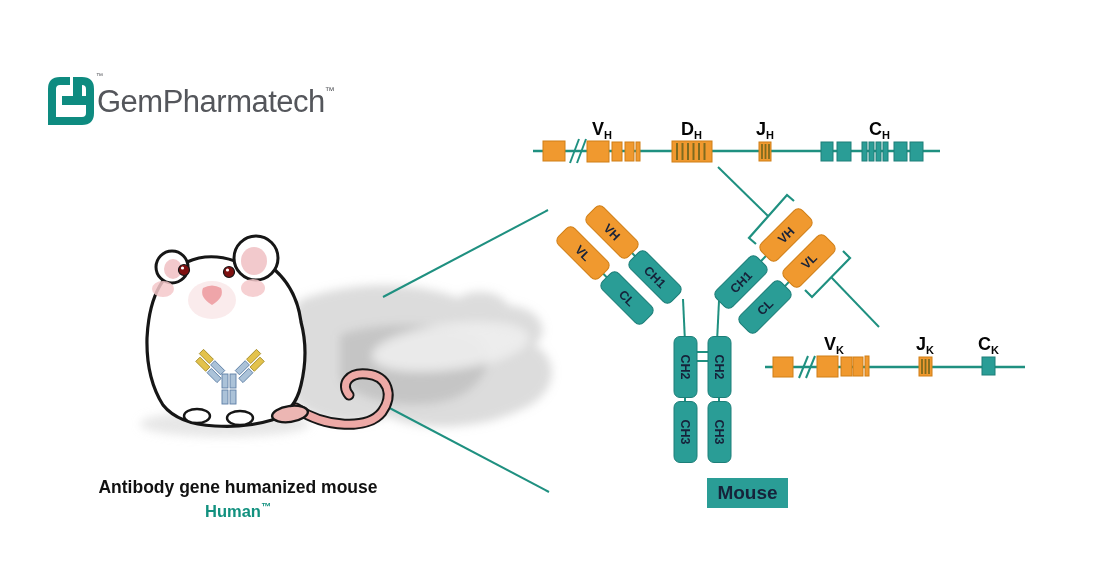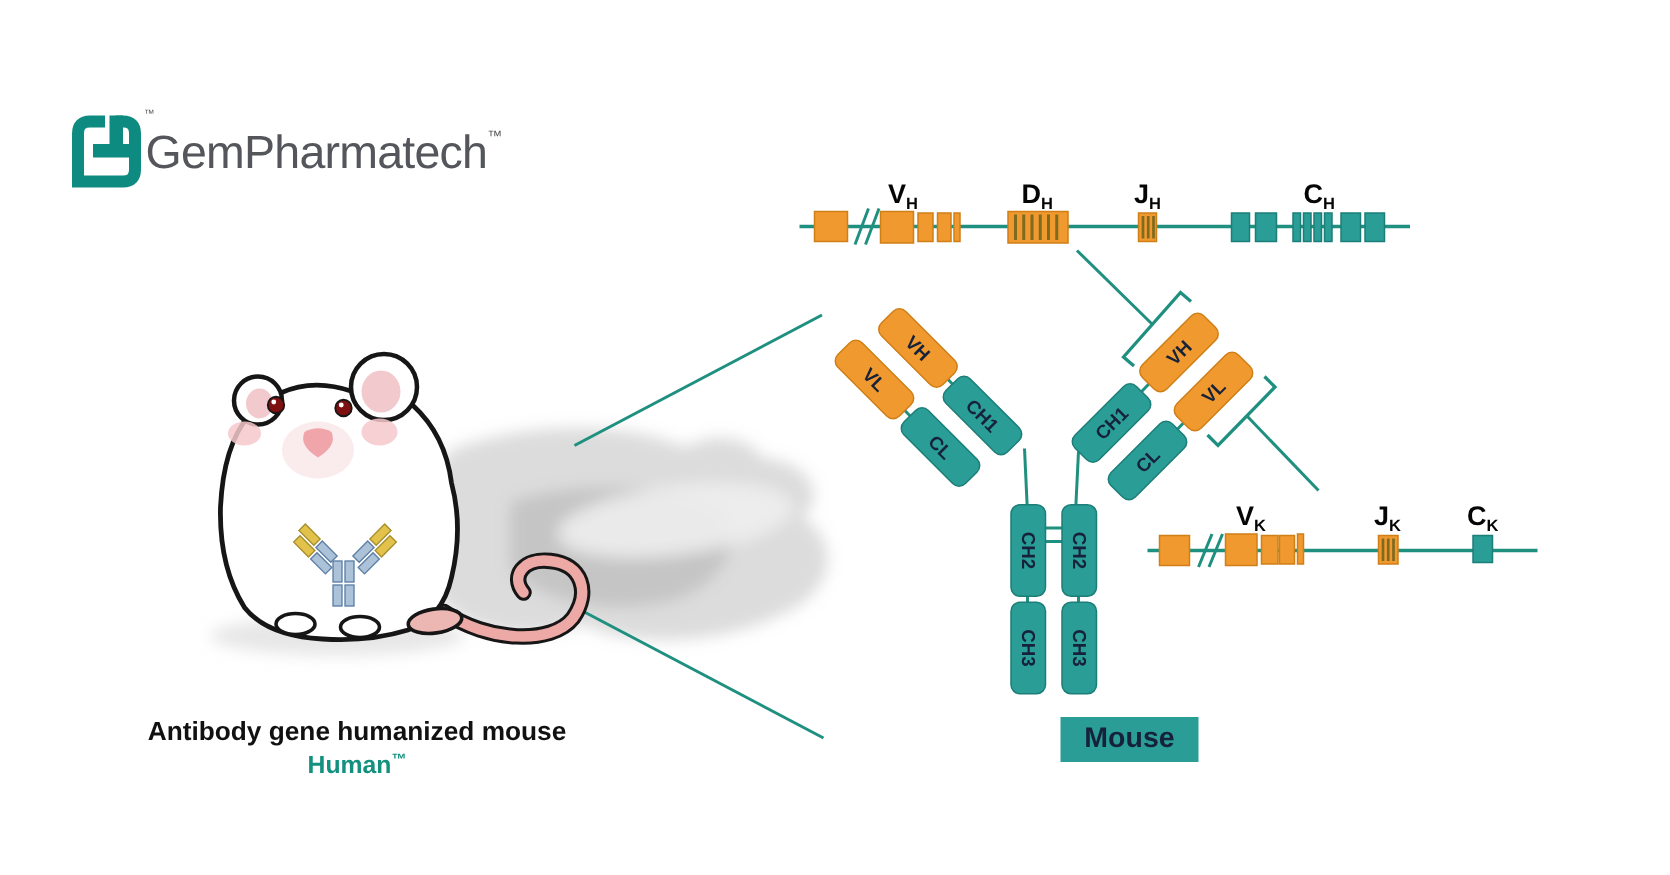--- a/index.html
+++ b/index.html
@@ -25,21 +25,21 @@
   .logo-text sup{font-size:10px;vertical-align:18px;}
 
   .caption{position:absolute;left:48px;top:477px;width:380px;text-align:center;}
   .caption-title{font-size:17.5px;font-weight:bold;color:var(--caption_black);}
   .caption-product{margin-top:3px;font-size:16.5px;font-weight:bold;color:var(--neomab);}
   .caption-product sup{font-size:10px;}
 
   .legend-box{position:absolute;top:478px;height:30px;text-align:center;line-height:30px;
               font-size:19px;font-weight:bold;color:var(--box_text);}
   .legend-human{left:611px;width:87px;background:var(--human);}
-  .legend-mouse{left:707px;width:92px;background:var(--mouse);}
+  .legend-mouse{left:707px;width:81px;background:var(--mouse);}
 </style>
 </head>
 <body>
 
 <div class="canvas">
 
 <svg width="1113" height="583" viewBox="0 0 1113 583">
   <defs>
     <filter id="soft" x="-20%" y="-20%" width="140%" height="140%">
       <feGaussianBlur stdDeviation="5"></feGaussianBlur>

